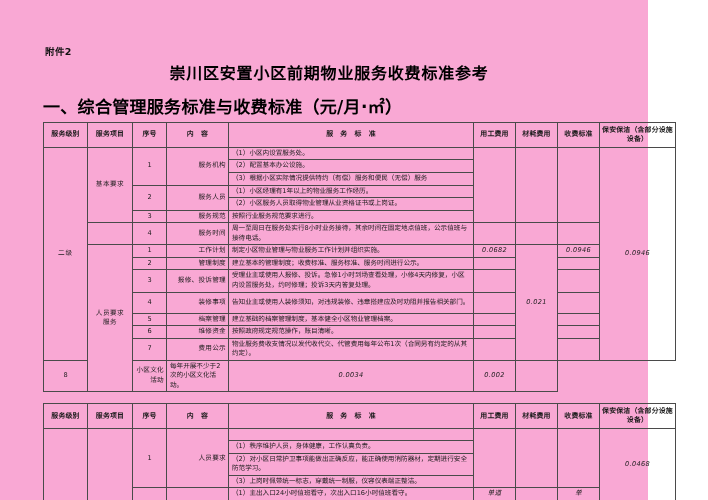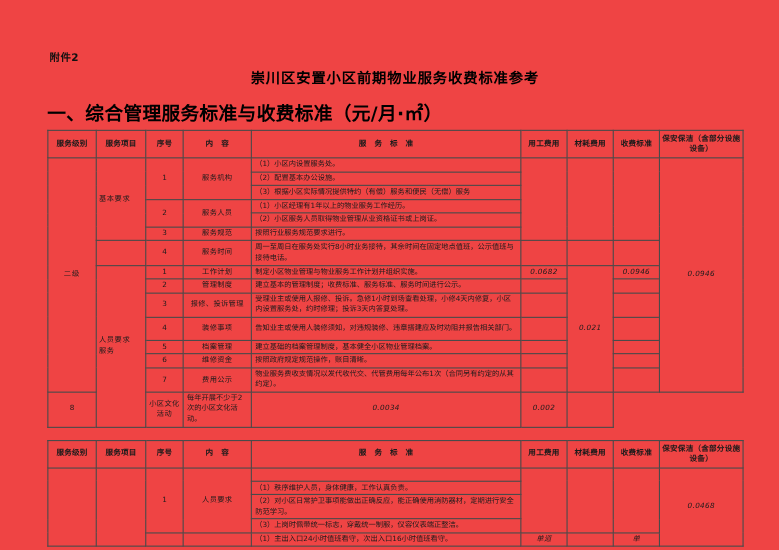--- a/index.html
+++ b/index.html
@@ -11,40 +11,40 @@
   body {
     width: 708px;
     height: 500px;
     overflow: hidden;
     font-family: "DejaVu Sans", "Liberation Sans", sans-serif;
     color: #1a1a1a;
     position: relative;
   }
   .page {
     position: relative;
-    width: 708px;
+    width: 648px;
     height: 500px;
-    background: #ef4444;
+    background: #f9a8d4;
     padding: 0;
     box-sizing: border-box;
   }
   .doc-inner {
     padding: 44px 33px 0 43px;
     box-sizing: border-box;
   }
   .attachment-label {
     font-size: 9.5px;
     font-weight: 700;
     letter-spacing: 0.4px;
     margin: 0 0 6px 2px;
     color: #111;
   }
   .doc-title {
     text-align: center;
-    font-size: 13px;
+    font-size: 16px;
     font-weight: 700;
     letter-spacing: 0.8px;
     margin: 0 0 9px 0;
     color: #000;
     line-height: 1.25;
   }
   .section-heading {
     font-size: 17px;
     font-weight: 700;
     letter-spacing: 0.3px;
@@ -77,20 +77,21 @@
     line-height: 1.3;
   }
   .big-label {
     font-weight: 700;
     font-size: 8.2px;
     letter-spacing: 1px;
     text-align: center;
   }
   .grp-label {
     font-size: 7px;
+    text-align: center;
     line-height: 1.6;
     letter-spacing: 0.5px;
   }
   .spaced-head {
     letter-spacing: 2.5px;
   }
   .num-cell {
     text-align: center;
     font-size: 7px;
     letter-spacing: 0.3px;
@@ -99,21 +100,21 @@
   .std-cell {
     text-align: left;
     padding-left: 3px !important;
     font-size: 6.6px;
   }
   .seq-cell {
     text-align: center;
     font-size: 7px;
   }
   .content-cell {
-    text-align: center;
+    text-align: right;
     font-size: 7px;
     letter-spacing: 0.3px;
     margin-top: 24px;
   }
   .section-two-wrap {
     margin-top: 11px;
   }
   .page-number {
     position: absolute;
     bottom: 9px;

